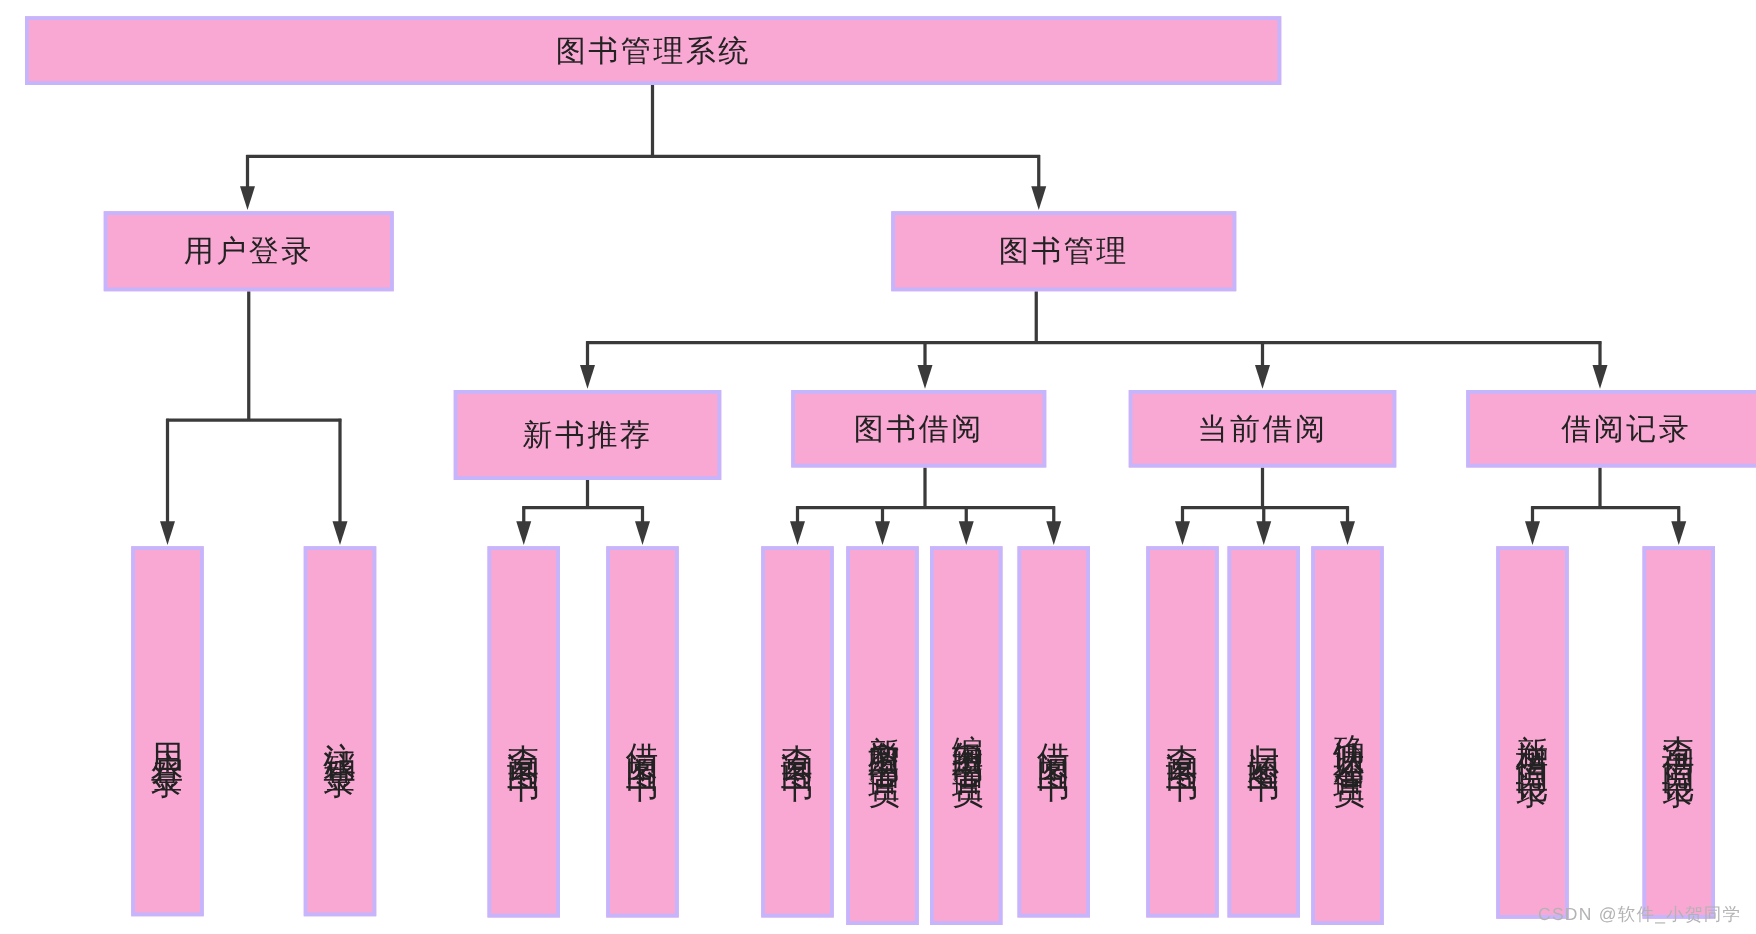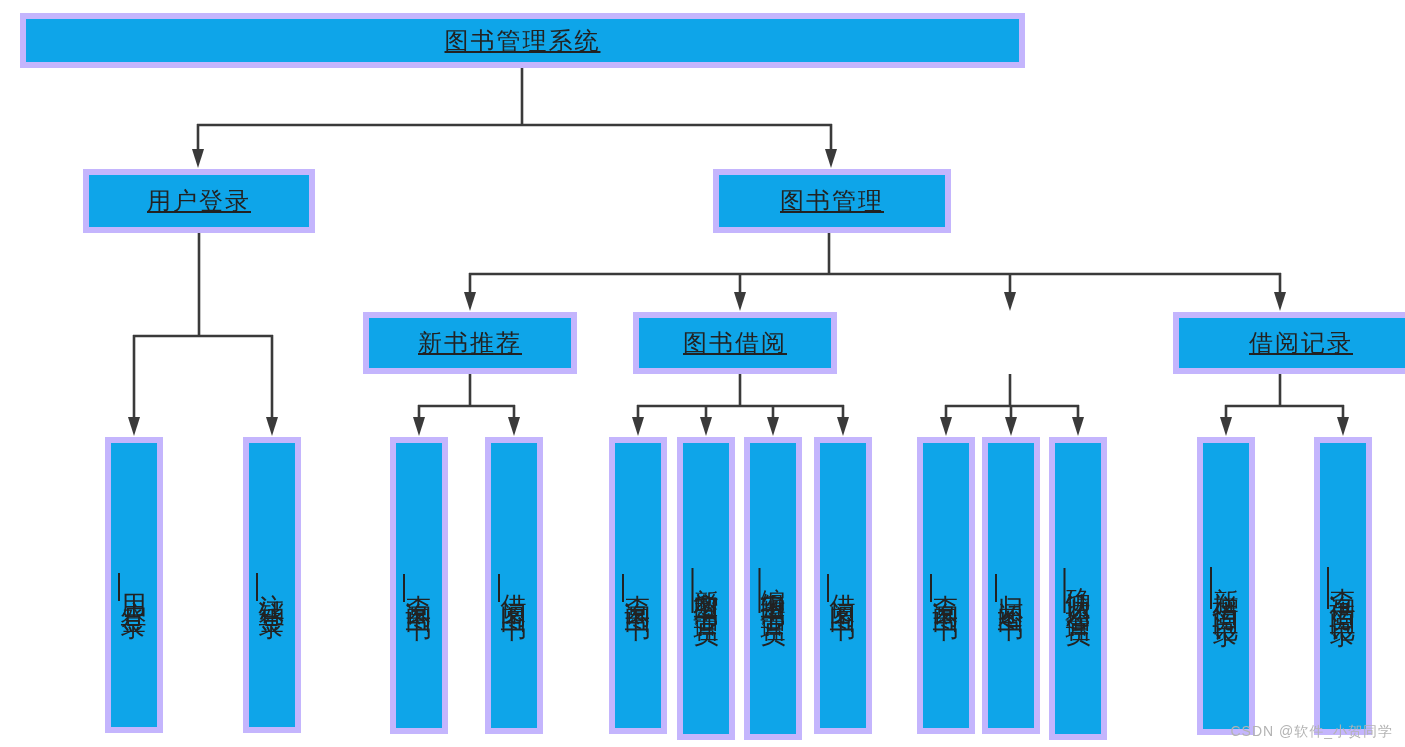--- a/index.html
+++ b/index.html
@@ -6,28 +6,27 @@
   #canvas{
     position:relative;
     width:1405px;height:747px;
     background:#ffffff;
     font-family:"Liberation Sans", sans-serif;
     overflow:hidden;
   }
   .node{
     position:absolute;
     box-sizing:border-box;
-    border:6px solid #c4b5fd;
-    background:#0ea5e9;
+    border:3px solid #c4b5fd;
+    background:#f9a8d4;
     display:flex;
     align-items:center;
     justify-content:center;
     color:#222222;
     text-align:center;
-    text-decoration:underline;
   }
   .h{font-size:24px;letter-spacing:2px;}
   .v{
     writing-mode:vertical-rl;
     text-orientation:mixed;
     font-size:26px;
     letter-spacing:7px;
     line-height:1;
     padding-top:4px;
   }
@@ -40,22 +39,22 @@
     right:12px;
     bottom:6px;
     font-size:14px;
     color:#b3b3b3;
     letter-spacing:1px;
     white-space:nowrap;
   }
   
   .n-root{left:20px;top:13px;width:1005px;height:55px;}
   .n-user{left:83px;top:169px;width:232px;height:64px;}
-  .n-mgmt{left:713px;top:169px;width:238px;height:64px;}
-  .n-l3-newbook{left:363px;top:312px;width:214px;height:62px;}
+  .n-mgmt{left:713px;top:169px;width:276px;height:64px;}
+  .n-l3-newbook{left:363px;top:312px;width:214px;height:72px;}
   .n-l3-borrow{left:633px;top:312px;width:204px;height:62px;}
   .n-l3-current{left:903px;top:312px;width:214px;height:62px;}
   .n-l3-record{left:1173px;top:312px;width:256px;height:62px;}
   .n-leaf{top:437px;width:58px;height:296px;}
   .n-lf-1{left:105px;}
   .n-lf-2{left:243px;}
   .n-lf-3{left:390px;height:297px;}
   .n-lf-4{left:485px;height:297px;}
   .n-lf-5{left:609px;height:297px;}
   .n-lf-6{left:677px;height:303px;}
@@ -148,20 +147,21 @@
     </g>
   </svg>
 
   <div class="node h n-root">图书管理系统</div>
 
   <div class="node h n-user">用户登录</div>
   <div class="node h n-mgmt">图书管理</div>
 
   <div class="node h n-l3-newbook">新书推荐</div>
   <div class="node h n-l3-borrow">图书借阅</div>
+  <div class="node h n-l3-current">当前借阅</div>
   <div class="node h n-l3-record">借阅记录</div>
 
   <div class="node v n-leaf n-lf-1">用户登录</div>
   <div class="node v n-leaf n-lf-2">注销登录</div>
   <div class="node v n-leaf n-lf-3">查询图书</div>
   <div class="node v n-leaf n-lf-4">借阅图书</div>
   <div class="node v n-leaf n-lf-5">查询图书</div>
   <div class="node v long n-leaf n-lf-6">新增图书（管理员）</div>
   <div class="node v long n-leaf n-lf-7">编辑图书（管理员）</div>
   <div class="node v n-leaf n-lf-8">借阅图书</div>

